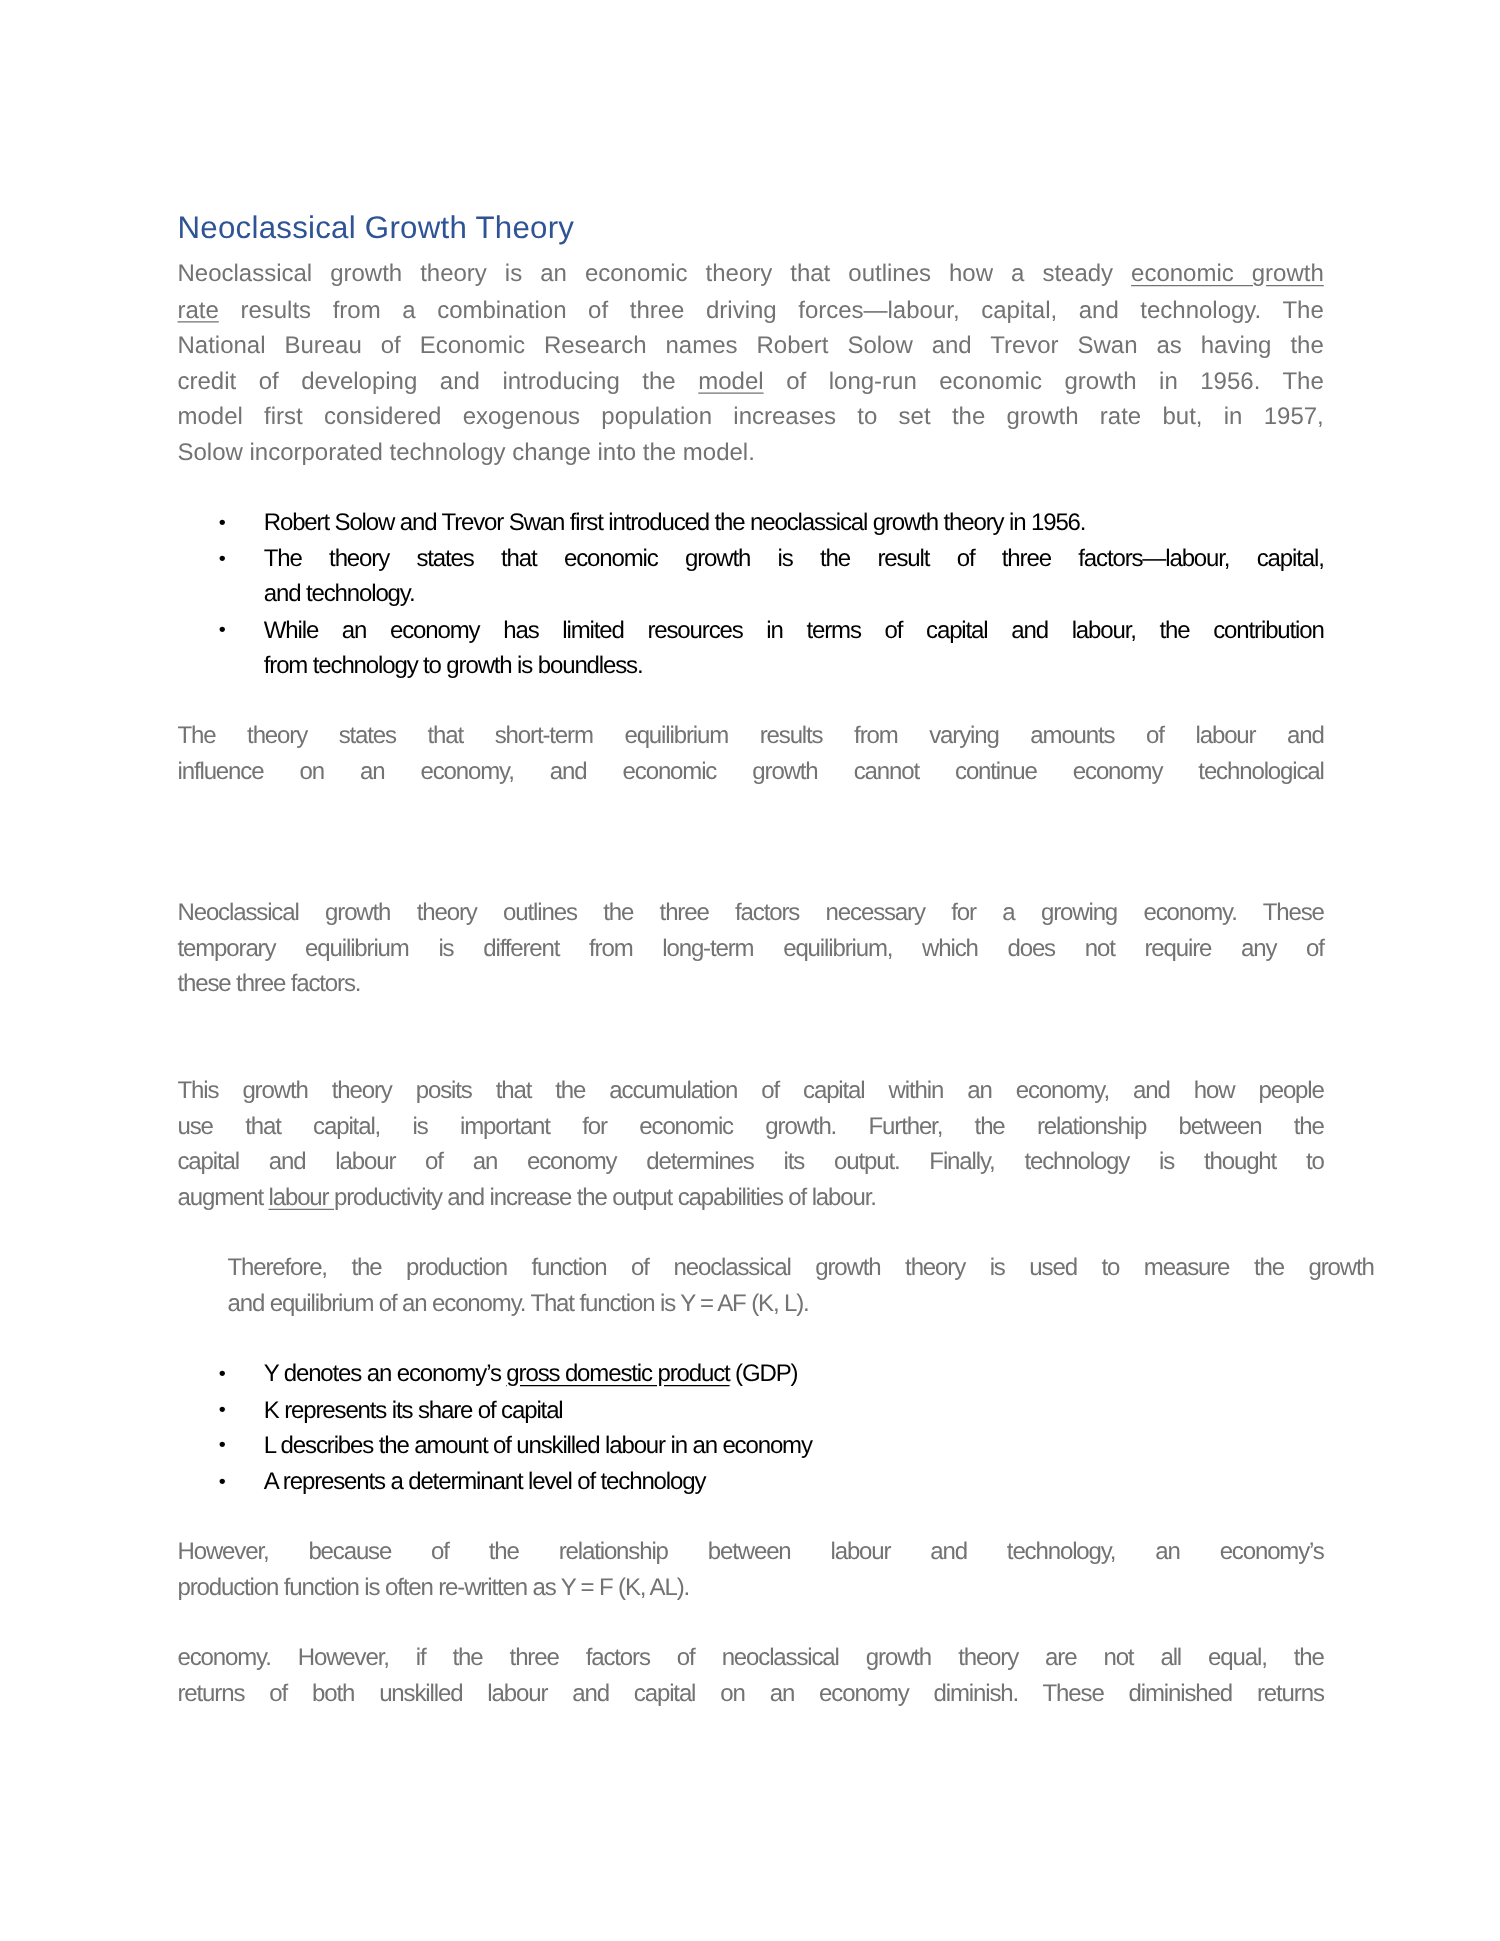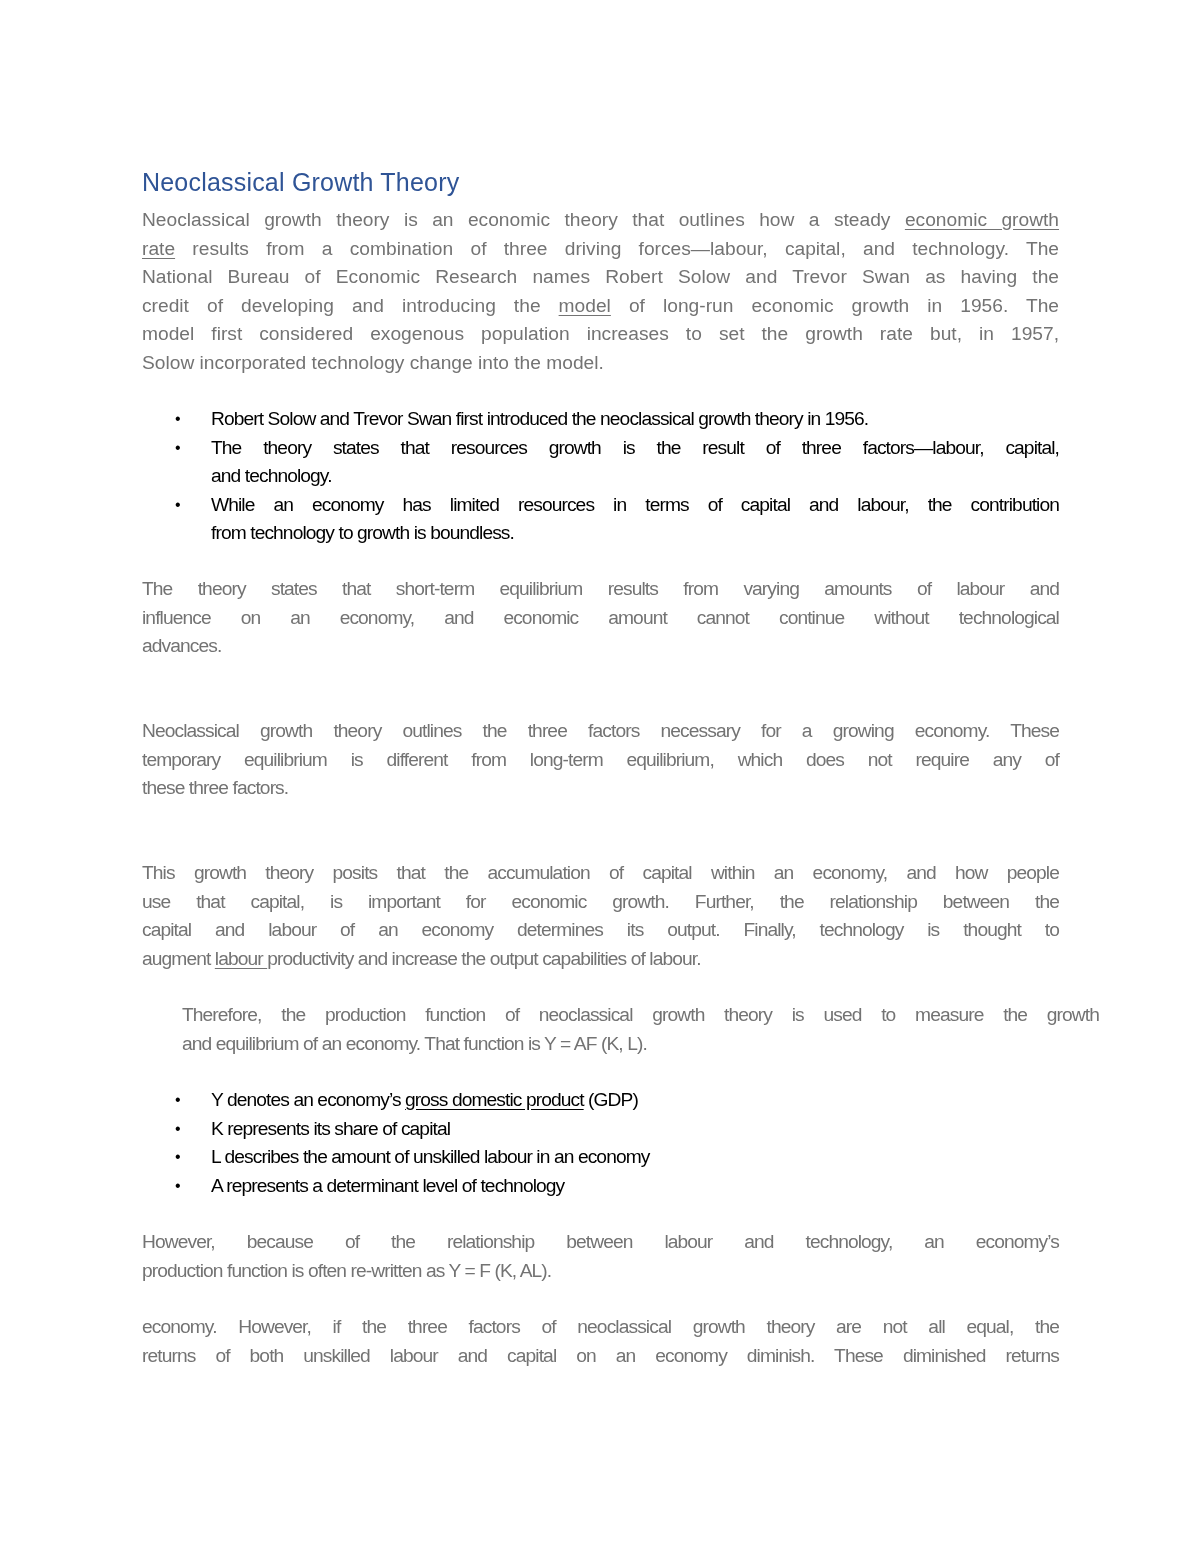--- a/index.html
+++ b/index.html
@@ -45,34 +45,33 @@
     <div class="line last">Solow incorporated technology change into the model.</div>
   </div>
 
   <div class="bullets" style="top:405px;">
     <div class="bitem">
       <span class="dot">•</span>
       <div class="line last condensed">Robert Solow and Trevor Swan first introduced the neoclassical growth theory in 1956.</div>
     </div>
     <div class="bitem">
       <span class="dot">•</span>
-      <div class="line condensed">The theory states that resources growth is the result of three factors—labour, capital,</div>
+      <div class="line condensed">The theory states that economic growth is the result of three factors—labour, capital,</div>
       <div class="line last condensed">and technology.</div>
     </div>
     <div class="bitem">
       <span class="dot">•</span>
       <div class="line condensed">While an economy has limited resources in terms of capital and labour, the contribution</div>
       <div class="line last condensed">from technology to growth is boundless.</div>
     </div>
   </div>
 
   <div class="body condensed" style="top:575px;">
     <div class="line">The theory states that short-term equilibrium results from varying amounts of labour and</div>
-    <div class="line">influence on an economy, and economic amount cannot continue without technological</div>
-    <div class="line last">advances.</div>
+    <div class="line">influence on an economy, and economic growth cannot continue economy technological</div>
   </div>
 
   <div class="body condensed" style="top:717px;">
     <div class="line">Neoclassical growth theory outlines the three factors necessary for a growing economy. These</div>
     <div class="line">temporary equilibrium is different from long-term equilibrium, which does not require any of</div>
     <div class="line last">these three factors.</div>
   </div>
 
   <div class="body condensed" style="top:859px;">
     <div class="line">This growth theory posits that the accumulation of capital within an economy, and how people</div>

